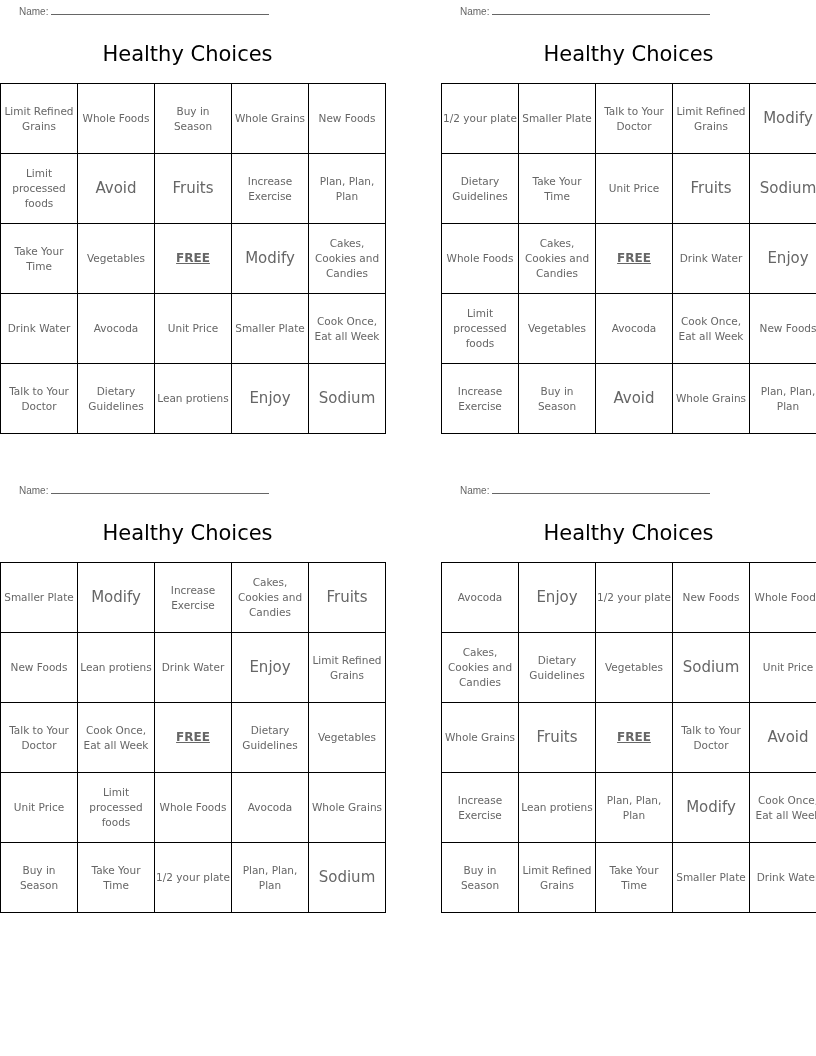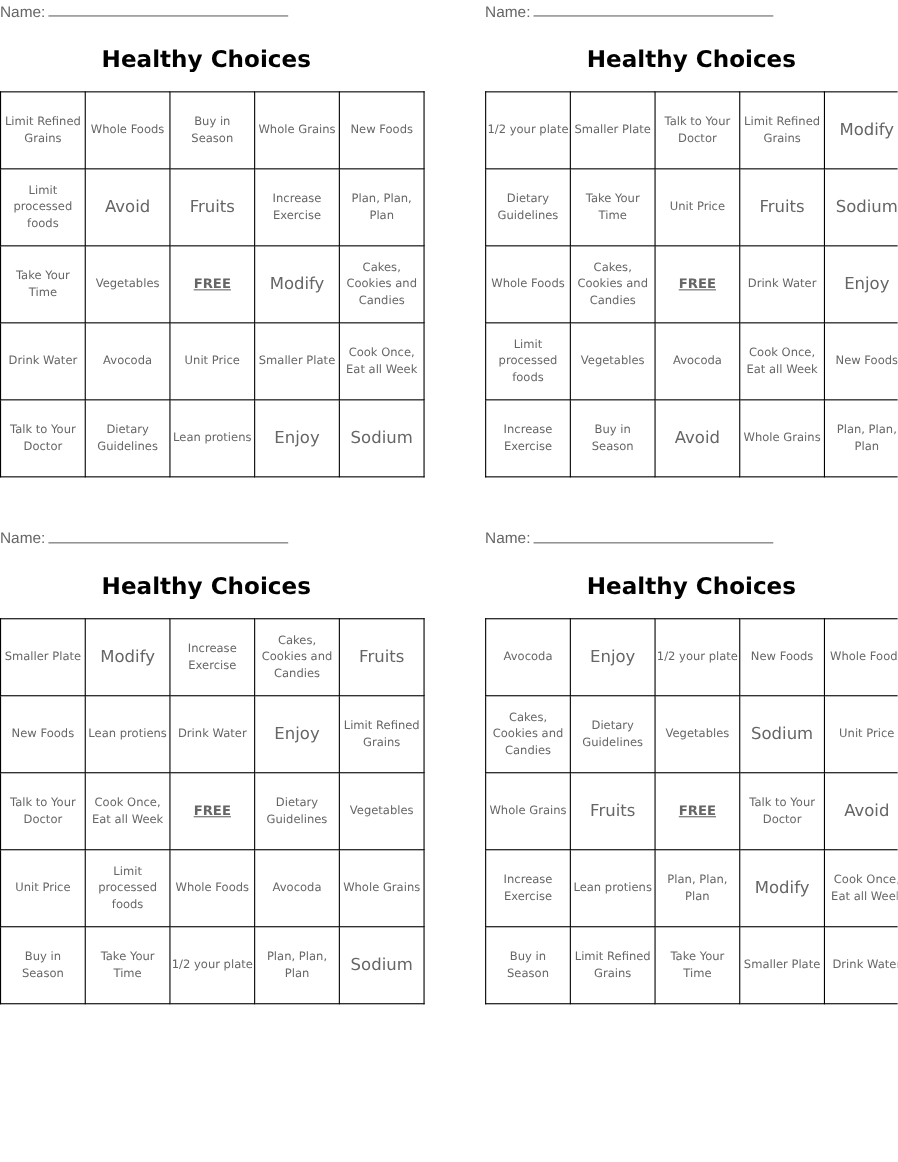--- a/index.html
+++ b/index.html
@@ -1,20 +1,20 @@
 <!DOCTYPE html>
 <html><head>
 <meta charset="utf-8">
 <style>
   html, body { margin:0; padding:0; background:#ffffff; }
   body { width:816px; height:1056px; position:relative; overflow:hidden; font-family:"DejaVu Sans", sans-serif; }
   .card { position:absolute; width:375px; }
-  .name-line { position:absolute; left:0; top:2px; font-family:"Liberation Sans", sans-serif; font-size:14px; color:#666; white-space:nowrap; }
+  .name-line { position:absolute; left:0; top:2px; font-family:"Liberation Sans", sans-serif; font-size:10px; color:#666; white-space:nowrap;padding-left:19px; }
   .name-line .blank { display:inline-block; width:218px; border-bottom:1px solid #666; height:12px; vertical-align:baseline; margin-left:3px; }
-  .title { position:absolute; left:0; width:375px; top:42px; text-align:center; font-size:21px; color:#000;font-weight:bold; }
+  .title { position:absolute; left:0; width:375px; top:42px; text-align:center; font-size:21px; color:#000; }
   table.grid { position:absolute; left:0; top:83px; border-collapse:collapse; table-layout:fixed; width:375px; }
   table.grid td { border:1px solid #000; width:74px; height:69px; text-align:center; vertical-align:middle; color:#666; font-size:10.5px; line-height:15px; padding:0 1px; }
   table.grid td.big { font-size:15px; }
   table.grid td.free { font-size:12px; font-weight:bold; text-decoration:underline; }
 </style>
 </head>
 <body>
 
 <div class="card" style="left:0; top:0;">
   <div class="name-line"><span>Name:</span><span class="blank"></span></div>

